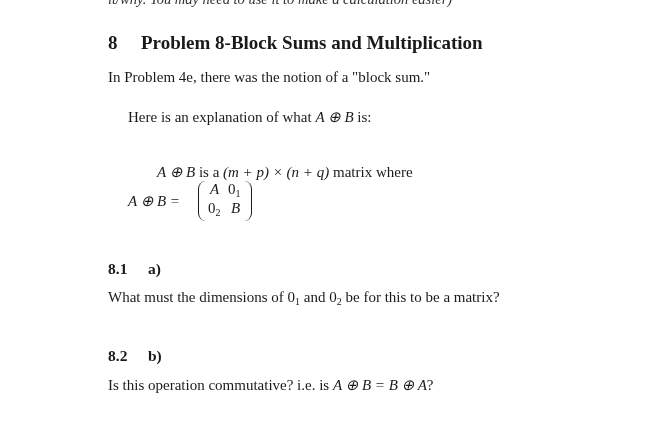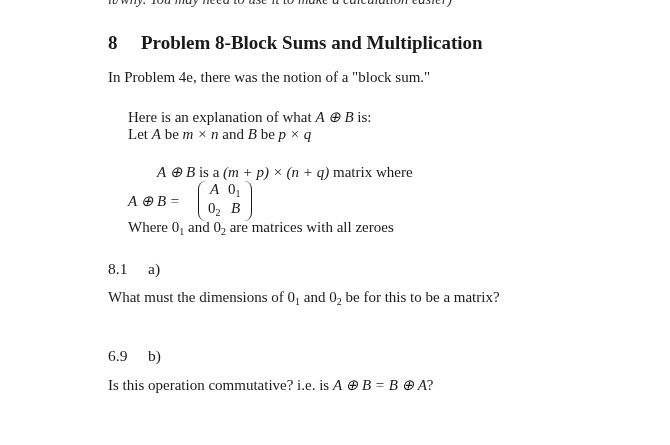--- a/index.html
+++ b/index.html
@@ -23,21 +23,21 @@
   }
   .sec-title .num { display: inline-block; width: 33px; }
   .txt {
     position: absolute; white-space: nowrap;
     font-size: 15px; font-family: "Liberation Serif", serif;
   }
   .m { font-style: italic; }
   .sub { font-size: 10px; vertical-align: -3px; font-style: normal; }
   .subsec {
     position: absolute; left: 108px; white-space: nowrap;
-    font-size: 15.5px; font-weight: normal; font-family: "Liberation Serif", serif;
+    font-size: 15.5px; font-weight: bold; font-family: "Liberation Serif", serif;
   }
   .subsec .num { display: inline-block; width: 40px; }
   .matrix-line { position: absolute; left: 128px; top: 181px; height: 42px; }
   .matrix-line .lhs { position: absolute; left: 0; top: 11px; font-size: 15px; white-space: nowrap; font-family: "Liberation Serif", serif; text-align: center; }
   .paren {
     position: absolute; top: 0; width: 10px; height: 40px;
     border: 1.3px solid #1a1a1a; box-sizing: border-box;
   }
   .paren.l { left: 70px; border-right: none; border-top: none; border-bottom: none; border-radius: 10px 0 0 10px; width: 8px; }
   .paren.r { left: 116px; border-left: none; border-top: none; border-bottom: none; border-radius: 0 10px 10px 0; width: 8px; }
@@ -53,52 +53,46 @@
   <div class="sec-title">
     <span class="num">8</span><span>Problem 8-Block Sums and Multiplication</span>
   </div>
 
   <div class="txt" style="left:108px; top:69px;">In Problem 4e, there was the notion of a "block sum."</div>
 
   <div class="txt" style="left:128px; top:108px;">
     <span>Here is an explanation of what </span><span class="m">A ⊕ B</span><span> is:</span>
   </div>
 
-  <div class="txt" style="left:128px; top:126px;">
-    <span>Let </span><span class="m">A</span><span> be </span><span class="m">m × n</span><span> and </span><span class="m">B</span><span> be </span><span class="m">p × q</span>
-  </div>
 
   <div class="txt" style="left:128px; top:163px;margin-left:29px;">
     <span class="m">A ⊕ B</span><span> is a </span><span class="m">(m + p) × (n + q)</span><span> matrix where</span>
   </div>
 
   <div class="matrix-line">
     <span class="lhs m">A ⊕ B =</span>
     <div class="paren l"></div>
     <span class="cell m" style="left:82px; top:0px;">A</span>
     <span class="cell" style="left:100px; top:0px;font-family:Liberation Serif, serif;"><span>0</span><span class="sub">1</span></span>
     <span class="cell" style="left:80px; top:19px;"><span>0</span><span class="sub">2</span></span>
     <span class="cell m" style="left:103px; top:19px;">B</span>
     <div class="paren r"></div>
   </div>
 
-  <div class="txt" style="left:128px; top:219px;">
-    <span>Where 0</span><span class="sub">1</span><span> and 0</span><span class="sub">2</span><span> are matrices with all zeroes</span>
-  </div>
 
   <div class="subsec" style="top:260px;">
     <span class="num">8.1</span><span>a)</span>
   </div>
 
   <div class="txt" style="left:108px; top:289px;text-align:center;">
     <span>What must the dimensions of 0</span><span class="sub">1</span><span> and 0</span><span class="sub">2</span><span> be for this to be a matrix?</span>
   </div>
 
 
   <div class="subsec" style="top:347px;">
-    <span class="num">6.9</span><span>b)</span>
+    <span class="num">8.2</span><span>b)</span>
   </div>
 
   <div class="txt" style="left:108px; top:376px;">
     <span>Is this operation commutative? i.e. is </span><span class="m">A ⊕ B = B ⊕ A</span><span>?</span>
   </div>
 
 </div>
 
 </body></html>

